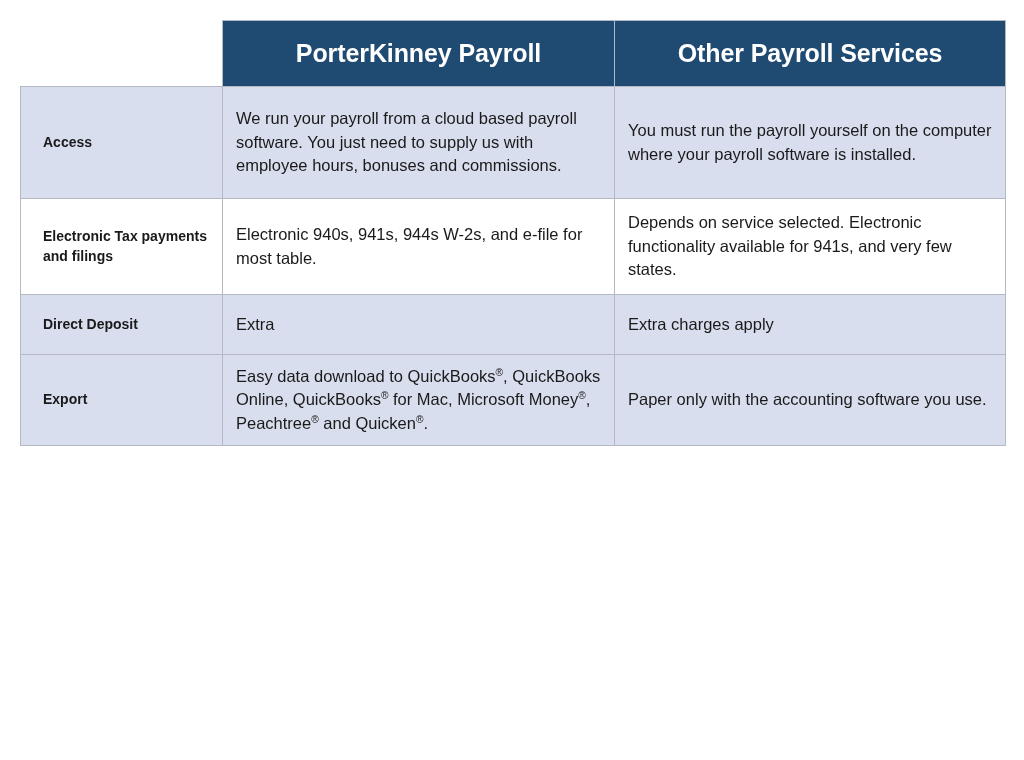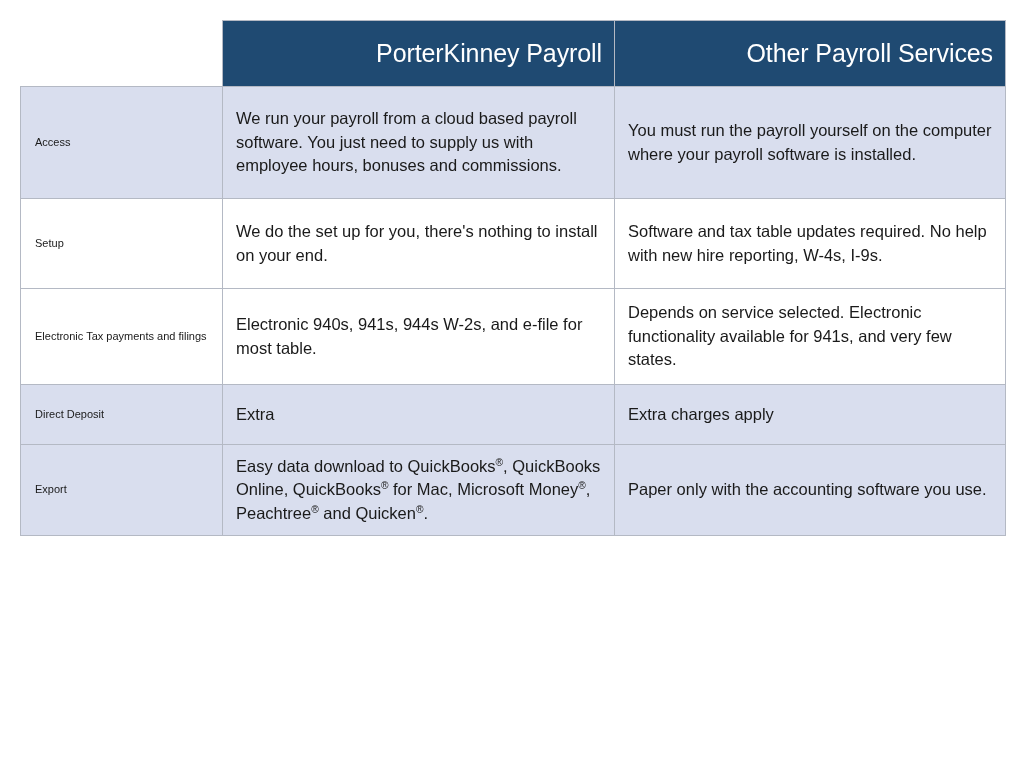--- a/index.html
+++ b/index.html
@@ -28,22 +28,22 @@
   }
   .comparison-table col.c-feature { width: 202px; }
   .comparison-table col.c-pk      { width: 392px; }
   .comparison-table col.c-other   { width: 391px; }
 
   
   .comparison-table thead th {
     background: #1F4A72;
     color: #ffffff;
     font-size: 25px;
-    font-weight: normal;
-    text-align: right;
+    font-weight: bold;
+    text-align: center;
     padding: 10px 12px 11px 12px;
     height: 66px;
     vertical-align: middle;
     border: 1px solid #b4b9c4;
     letter-spacing: -0.1px;
   }
   .comparison-table thead th.corner {
     background: #ffffff;
     border: none;
   }
@@ -51,23 +51,23 @@
   
   .comparison-table tbody td {
     border: 1px solid #b4b9c4;
     vertical-align: middle;
     font-size: 16.5px;
     line-height: 1.42;
     color: #1a1a1a;
     padding: 10px 13px;
   }
   .comparison-table tbody td.feature {
-    font-weight: normal;
-    font-size: 11px;
-    padding-left: 14px;
+    font-weight: bold;
+    font-size: 14px;
+    padding-left: 22px;
     padding-right: 8px;
   }
   .comparison-table tbody tr.shade td { background: #D9DEEE; }
   .comparison-table tbody tr.plain td { background: #ffffff; }
   sup.reg {
     font-size: 0.62em;
     vertical-align: super;
     line-height: 0;
   }
 
@@ -101,25 +101,20 @@
     </thead>
 
     <tbody>
 
       <tr class="shade r-access">
         <td class="feature">Access</td>
         <td>We run your payroll from a cloud based payroll software. You just need to supply us with employee hours, bonuses and commissions.</td>
         <td>You must run the payroll yourself on the computer where your payroll software is installed.</td>
       </tr>
 
-      <tr class="plain r-setup">
-        <td class="feature">Setup</td>
-        <td>We do the set up for you, there's nothing to install on your end.</td>
-        <td>Software and tax table updates required. No help with new hire reporting, W-4s, I-9s.</td>
-      </tr>
 
 
       <tr class="plain r-tax">
         <td class="feature">Electronic Tax payments and filings</td>
         <td>Electronic 940s, 941s, 944s W-2s, and e-file for most table.</td>
         <td>Depends on service selected. Electronic functionality available for 941s, and very few states.</td>
       </tr>
 
       <tr class="shade r-deposit">
         <td class="feature">Direct Deposit</td>

